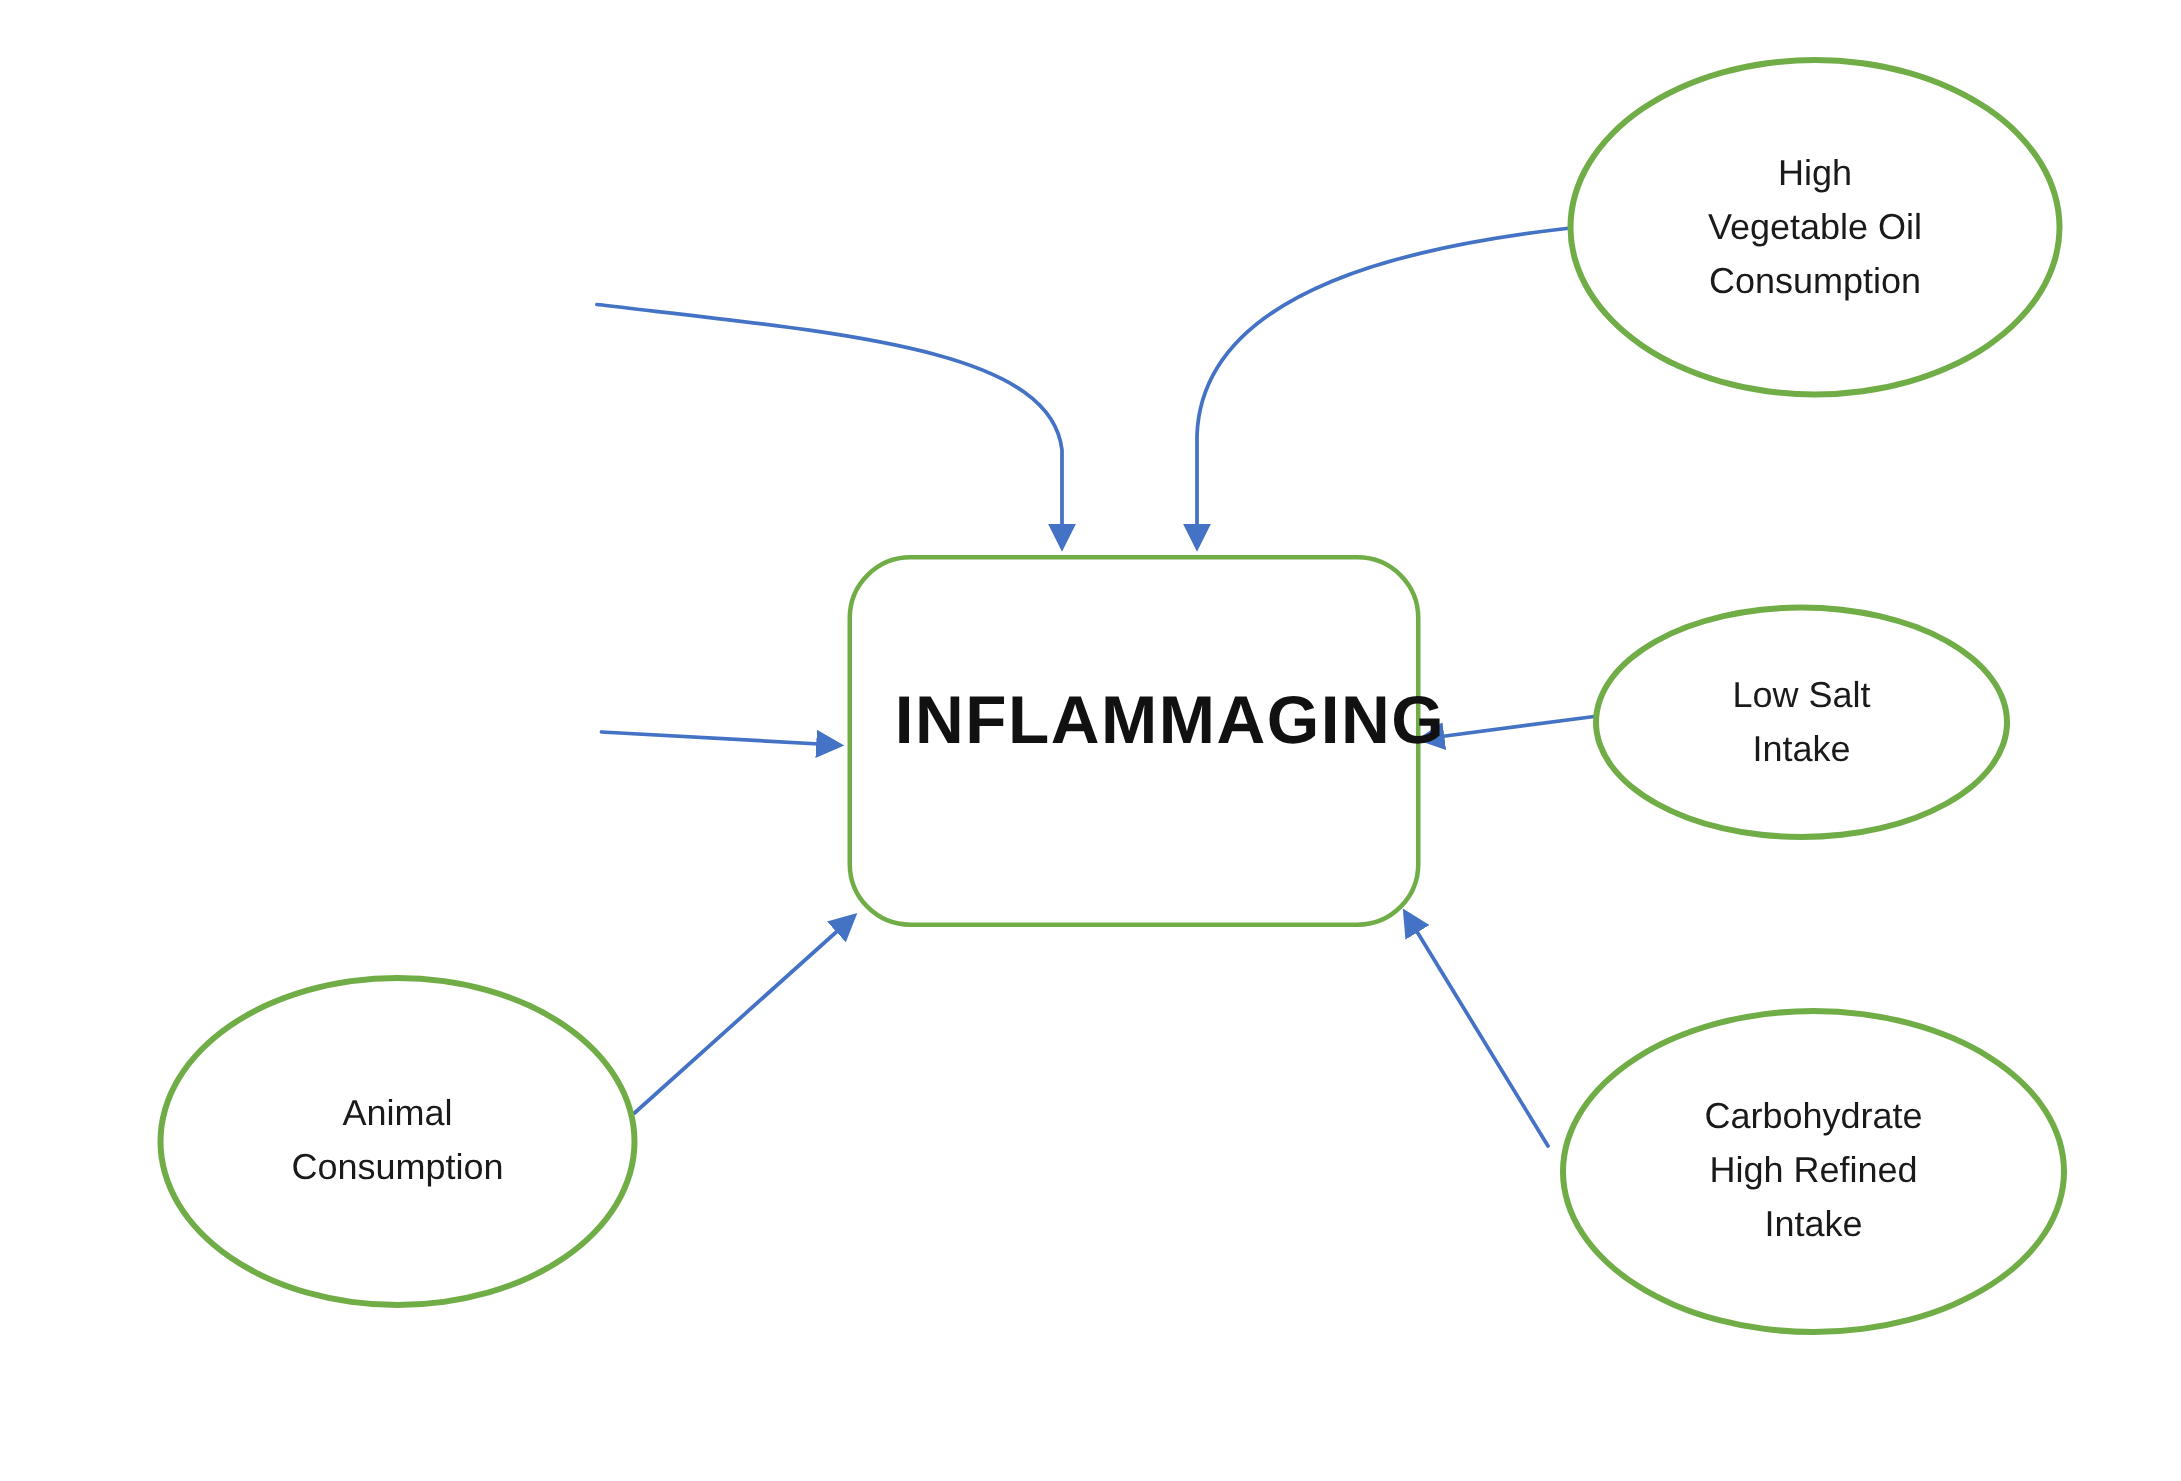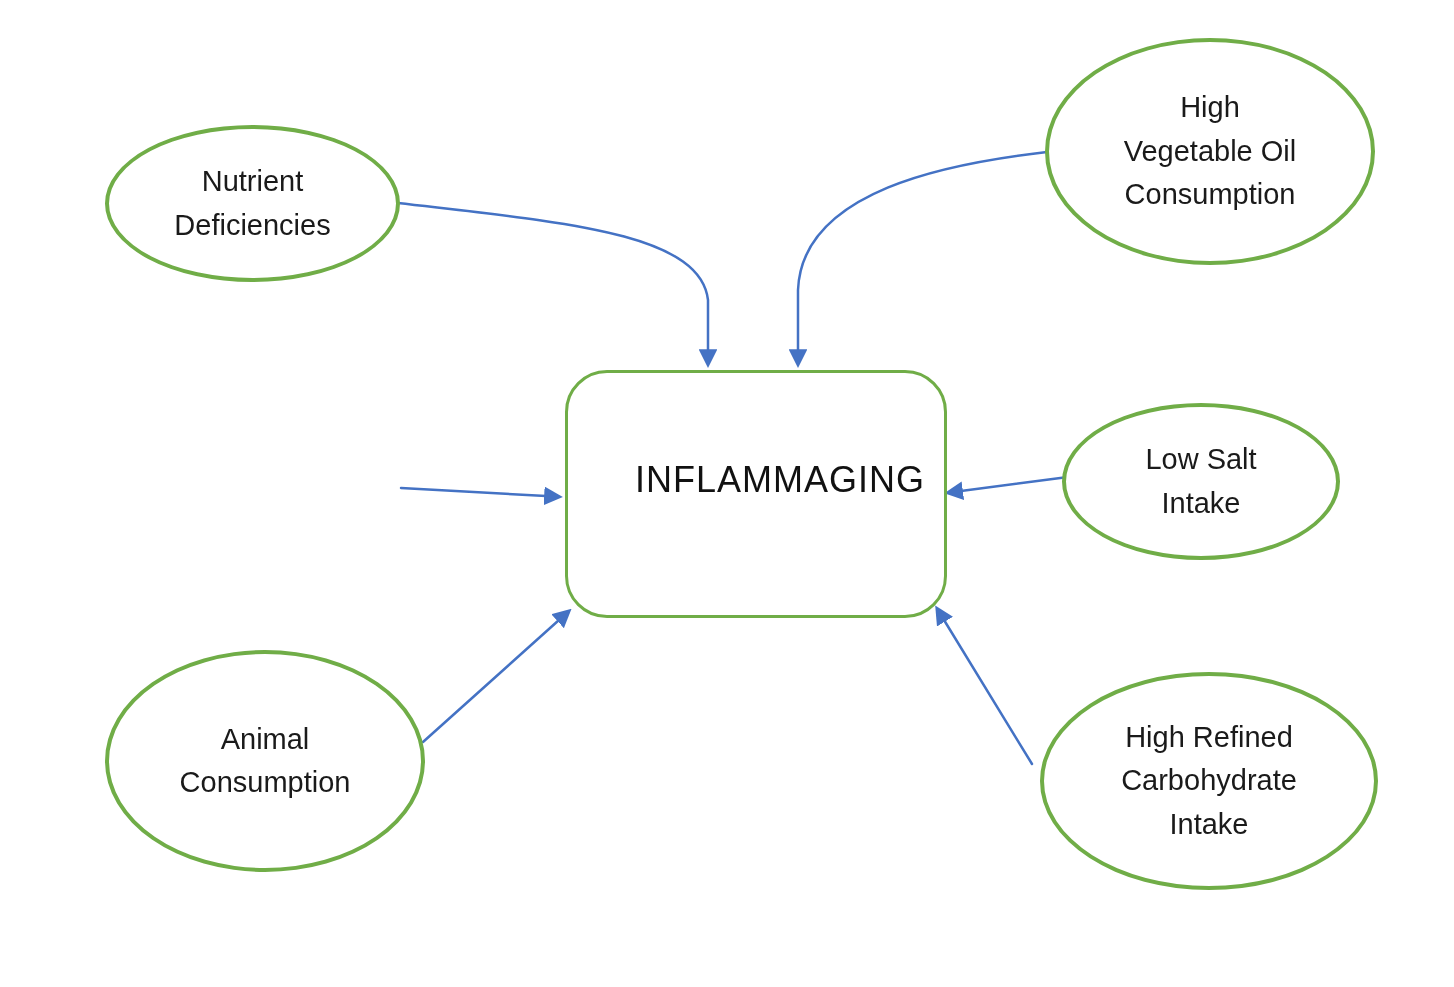--- a/index.html
+++ b/index.html
@@ -27,21 +27,21 @@
     position: absolute;
     border: 4px solid #70AD47;
     border-radius: 50%;
     background: #ffffff;
     display: flex;
     flex-direction: column;
     align-items: center;
     justify-content: center;
     text-align: center;
     color: #1a1a1a;
-    font-size: 29px;
+    font-size: 24px;
     line-height: 1.5;
     box-sizing: border-box;
   }
   .node .line { white-space: nowrap; }
   .node-nutrient      { left: 105px;  top: 125px; width: 295px; height: 157px; }
   .node-vegetable-oil { left: 1045px; top: 38px;  width: 330px; height: 227px; }
   .node-calories      { left: 105px;  top: 396px; width: 295px; height: 212px; }
   .node-salt          { left: 1062px; top: 403px; width: 278px; height: 157px; }
   .node-protein       { left: 105px;  top: 650px; width: 320px; height: 222px; }
   .node-carbohydrate  { left: 1040px; top: 672px; width: 338px; height: 218px; }
@@ -54,22 +54,22 @@
     border: 3px solid #70AD47;
     border-radius: 42px;
     background: #ffffff;
     display: flex;
     align-items: center;
     justify-content: center;
     box-sizing: border-box;
     padding-bottom: 28px;
   }
   .center-label {
-    font-size: 36px;
-    font-weight: normal;
+    font-size: 45px;
+    font-weight: bold;
     color: #111111;
     letter-spacing: 1px;
     white-space: nowrap;
     margin-left: 48px;
   }
 </style>
 </head>
 <body>
 
 <div class="canvas">
@@ -81,45 +81,41 @@
       </marker>
     </defs>
     <path d="M398,203 C560,222 700,232 708,300 L708,351" fill="none" stroke="#4472C4" stroke-width="2.5" stroke-linecap="round" marker-end="url(#arrowhead)"></path>
     <path d="M1047,152 C950,163 802,190 798,290 L798,351" fill="none" stroke="#4472C4" stroke-width="2.5" stroke-linecap="round" marker-end="url(#arrowhead)"></path>
     <path d="M401,488 L546,496" fill="none" stroke="#4472C4" stroke-width="2.5" stroke-linecap="round" marker-end="url(#arrowhead)"></path>
     <path d="M1068,477 L961,491" fill="none" stroke="#4472C4" stroke-width="2.5" stroke-linecap="round" marker-end="url(#arrowhead)"></path>
     <path d="M423,742 L559,620" fill="none" stroke="#4472C4" stroke-width="2.5" stroke-linecap="round" marker-end="url(#arrowhead)"></path>
     <path d="M1032,764 L944,620" fill="none" stroke="#4472C4" stroke-width="2.5" stroke-linecap="round" marker-end="url(#arrowhead)"></path>
   </svg>
 
-  <div class="node node-nutrient">
-    <div class="line">Nutrient</div>
-    <div class="line">Deficiencies</div>
-  </div>
 
   <div class="node node-vegetable-oil">
     <div class="line">High</div>
     <div class="line">Vegetable Oil</div>
     <div class="line">Consumption</div>
   </div>
 
 
   <div class="node node-salt">
     <div class="line">Low Salt</div>
     <div class="line">Intake</div>
   </div>
 
   <div class="node node-protein">
     <div class="line">Animal</div>
     <div class="line">Consumption</div>
   </div>
 
   <div class="node node-carbohydrate">
+    <div class="line">Carbohydrate</div>
     <div class="line">High Refined</div>
-    <div class="line">Carbohydrate</div>
     <div class="line">Intake</div>
   </div>
 
   <div class="center-box">
     <div class="center-label">INFLAMMAGING</div>
   </div>
 
 </div>
 
 </body></html>

